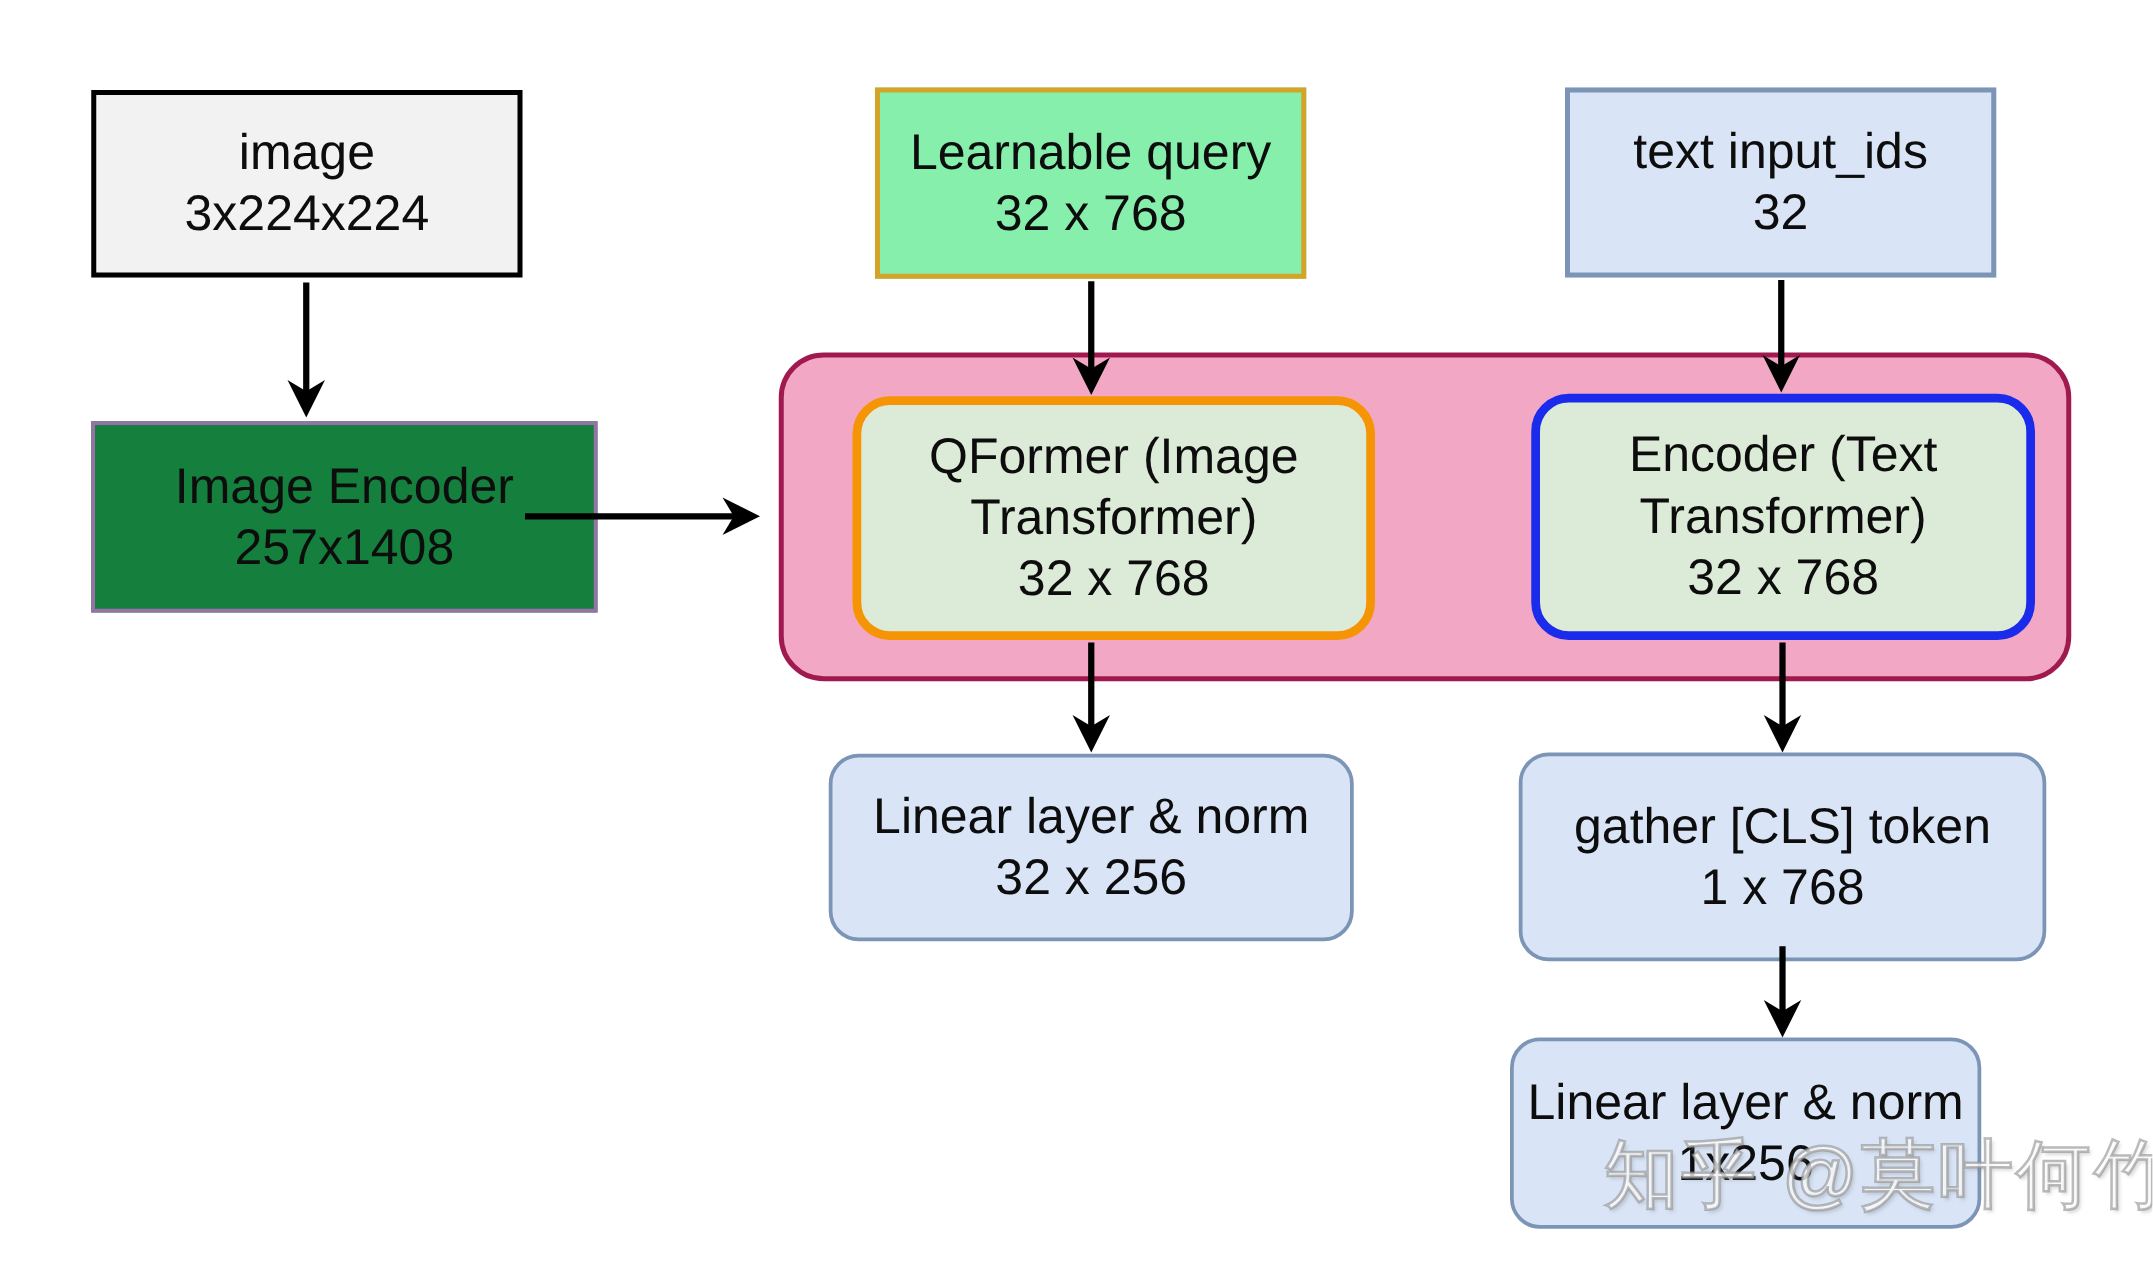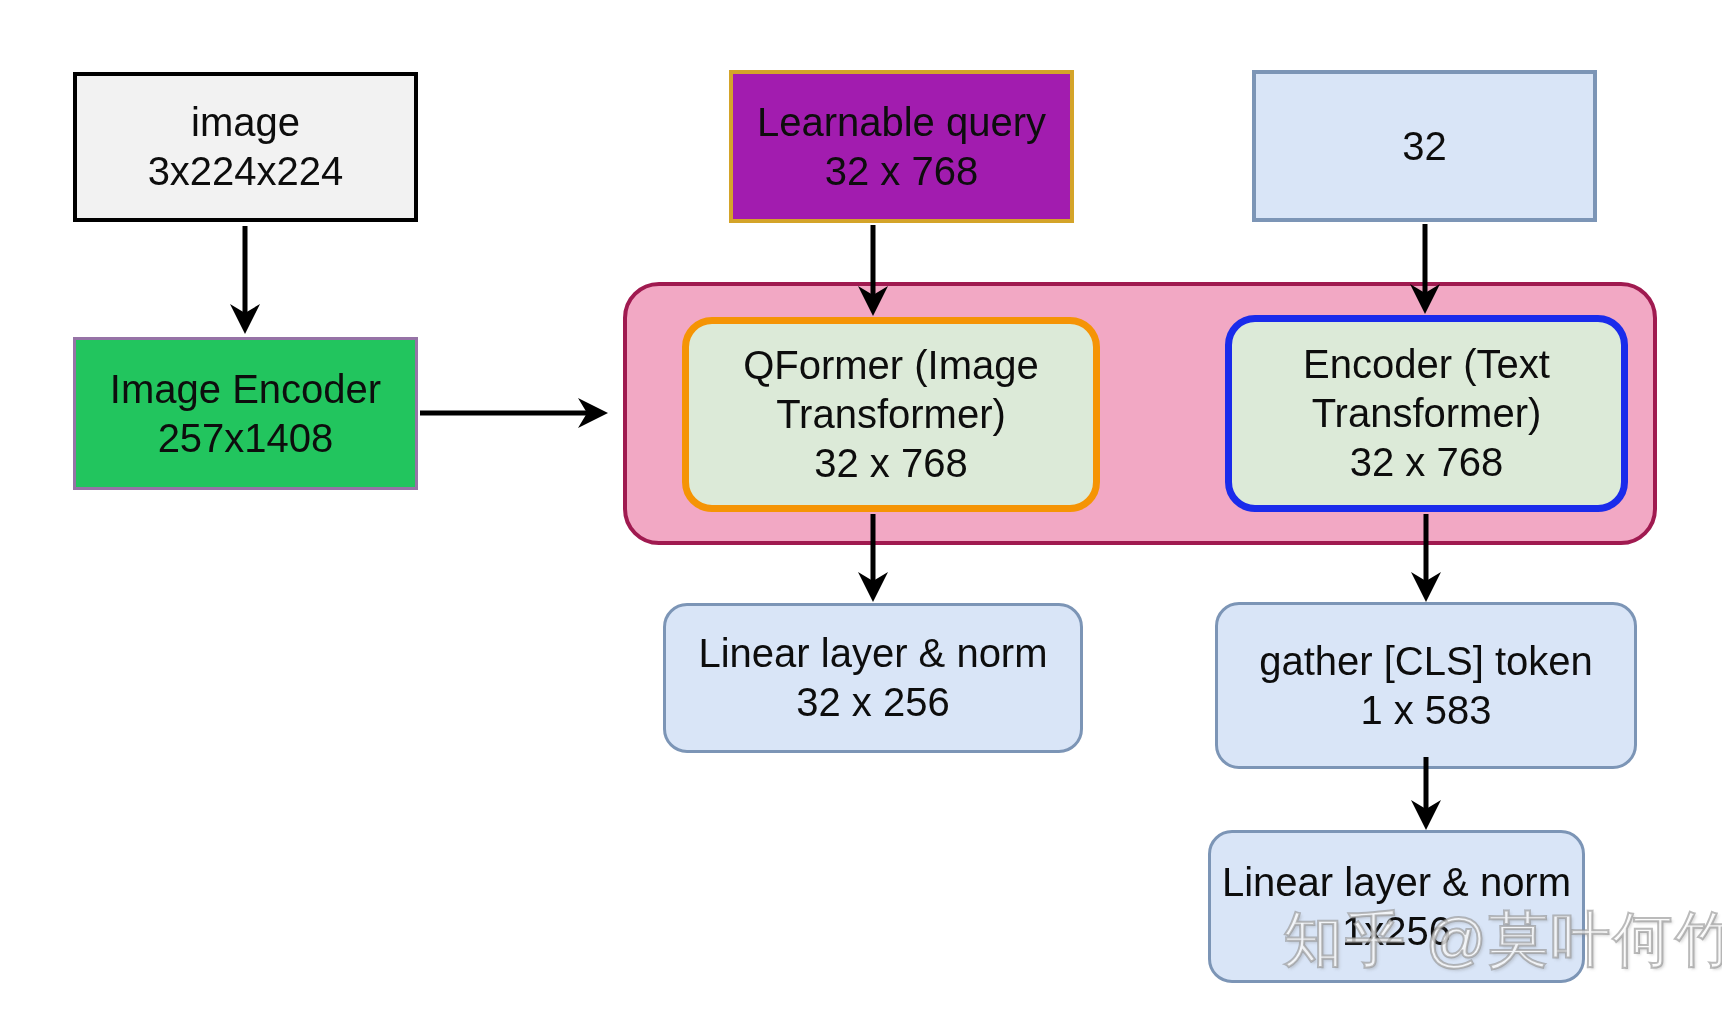--- a/index.html
+++ b/index.html
@@ -29,23 +29,23 @@
     line-height: 1.22;
     z-index: 2;
     padding: 0 8px;
   }
   .node .lbl, .node .dims {
     display: block;
     width: 100%;
   }
   
   #n-image   { left: 73px;   top: 72px;  width: 345px;  height: 150px; background:#f2f2f2; border:4px solid #000000; }
-  #n-query   { left: 729px;  top: 70px;  width: 345px;  height: 153px; background:#a21caf; border:4px solid #d4a429; }
+  #n-query   { left: 700px;  top: 70px;  width: 345px;  height: 153px; background:#86efac; border:4px solid #d4a429; }
   #n-textids { left: 1252px; top: 70px;  width: 345px;  height: 152px; background:#d9e5f7; border:4px solid #7c95b6; }
-  #n-encoder { left: 73px;   top: 337px; width: 345px;  height: 153px; background:#22c55e; border:3px solid #9673a6; }
+  #n-encoder { left: 73px;   top: 337px; width: 405px;  height: 153px; background:#15803d; border:3px solid #9673a6; }
   #n-pink    { left: 623px;  top: 282px; width: 1034px; height: 263px; background:#f2a8c4; border:4px solid #a01a50; border-radius:36px; z-index:1; }
   #n-qimg    { left: 682px;  top: 317px; width: 418px;  height: 195px; background:#dcead8; border:7px solid #f59405; border-radius:30px; }
   #n-qtxt    { left: 1225px; top: 315px; width: 403px;  height: 197px; background:#dcead8; border:7px solid #1a2beb; border-radius:30px; }
   #n-lin1    { left: 663px;  top: 603px; width: 420px;  height: 150px; background:#d9e5f7; border:3px solid #7c95b6; border-radius:24px; }
   #n-gather  { left: 1215px; top: 602px; width: 422px;  height: 167px; background:#d9e5f7; border:3px solid #7c95b6; border-radius:24px; }
   #n-lin2    { left: 1208px; top: 830px; width: 377px;  height: 153px; background:#d9e5f7; border:3px solid #7c95b6; border-radius:24px; padding:0 4px; }
   #arrow-layer {
     position: absolute;
     left: 0; top: 0;
     width: 1722px;
@@ -94,20 +94,21 @@
     <span class="lbl">image</span>
     <span class="dims">3x224x224</span>
   </div>
 
   <div class="node" id="n-query">
     <span class="lbl">Learnable query</span>
     <span class="dims">32 x 768</span>
   </div>
 
   <div class="node" id="n-textids">
+    <span class="lbl">text input_ids</span>
     <span class="dims">32</span>
   </div>
 
   <div class="node" id="n-encoder">
     <span class="lbl">Image Encoder</span>
     <span class="dims">257x1408</span>
   </div>
 
   <div class="node" id="n-qimg">
     <span class="lbl">QFormer (Image Transformer)</span>
@@ -119,21 +120,21 @@
     <span class="dims">32 x 768</span>
   </div>
 
   <div class="node" id="n-lin1">
     <span class="lbl">Linear layer &amp; norm</span>
     <span class="dims">32 x 256</span>
   </div>
 
   <div class="node" id="n-gather">
     <span class="lbl">gather [CLS] token</span>
-    <span class="dims">1 x 583</span>
+    <span class="dims">1 x 768</span>
   </div>
 
   <div class="node" id="n-lin2">
     <span class="lbl">Linear layer &amp; norm</span>
     <span class="dims">1x256</span>
   </div>
 
   <div id="watermark">知乎 @莫叶何竹</div>
 
 </div>

